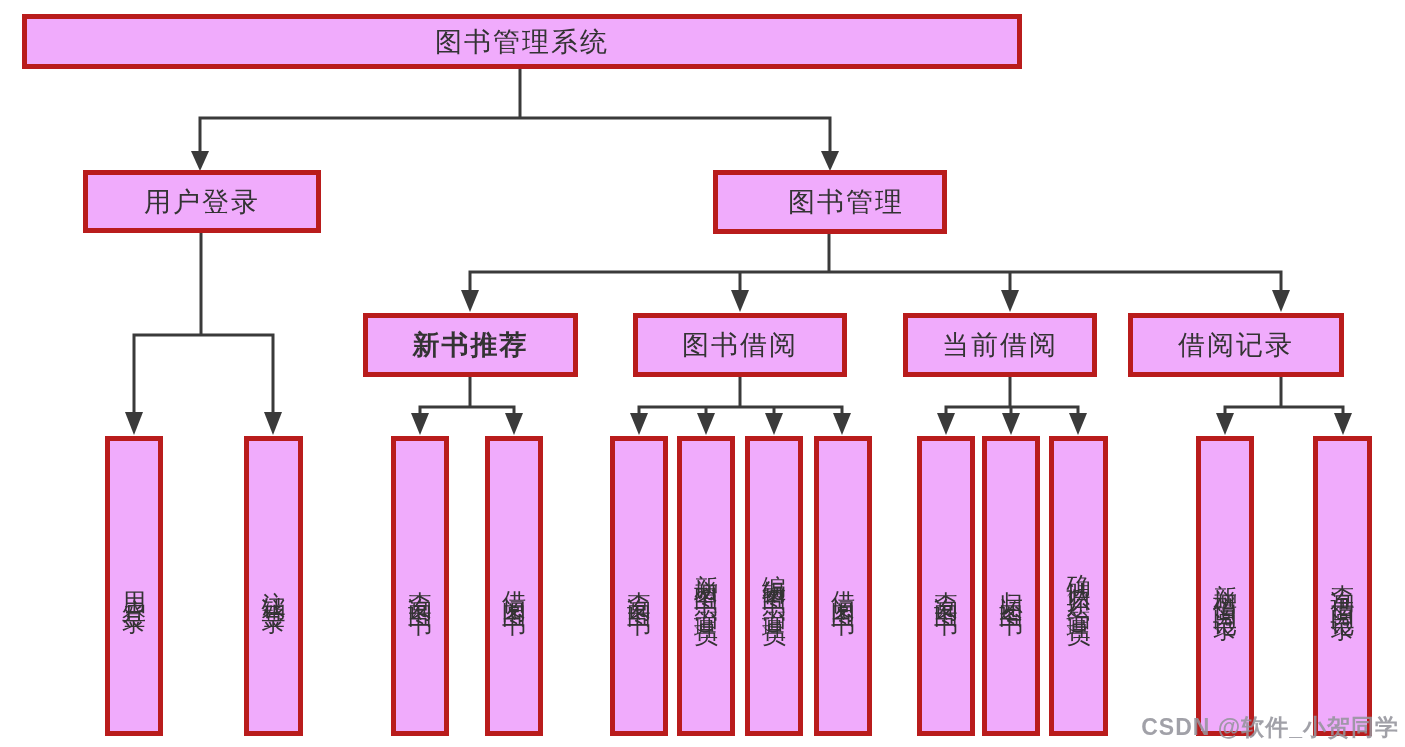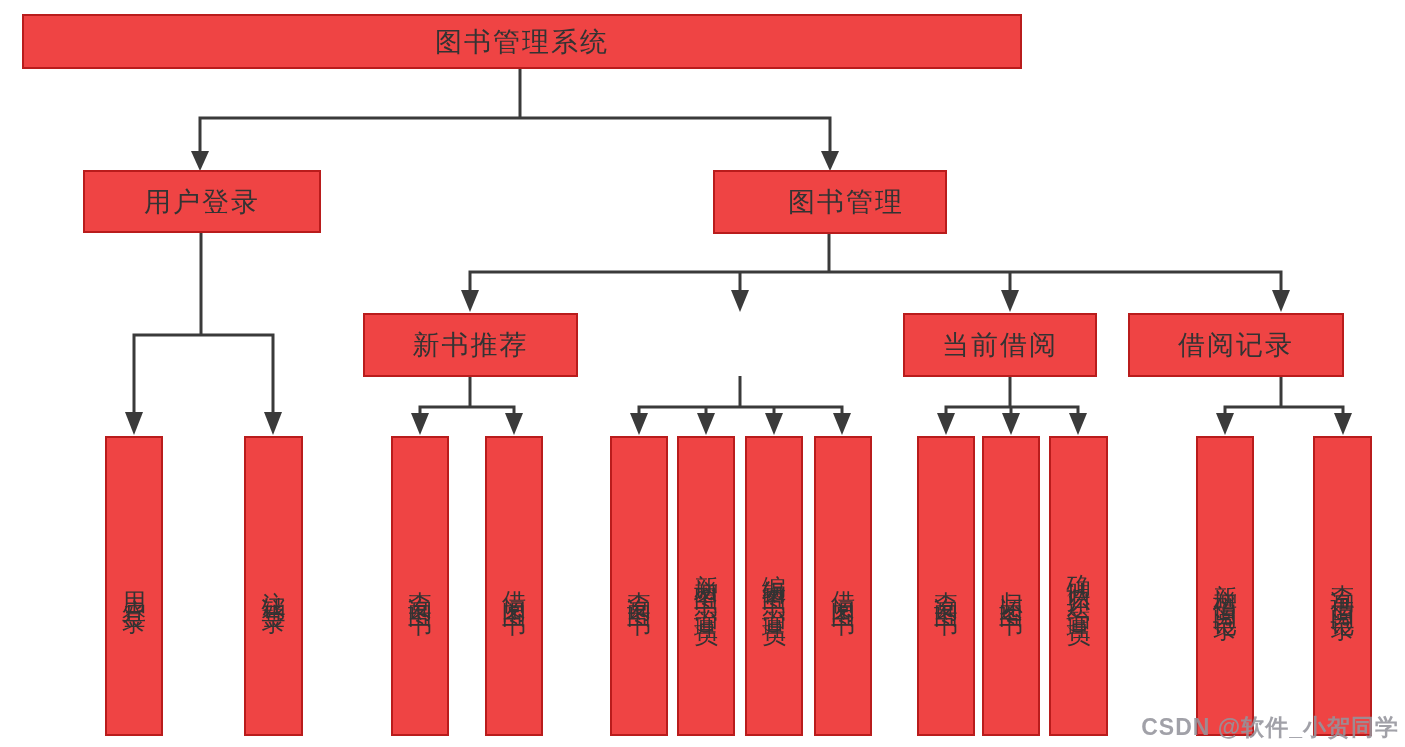--- a/index.html
+++ b/index.html
@@ -1,21 +1,21 @@
 <!DOCTYPE html>
 <html><head>
 <meta charset="utf-8">
 <style>
   html,body{margin:0;padding:0;background:#fff;}
   .stage{position:relative;width:1405px;height:747px;background:#ffffff;overflow:hidden;
          font-family:"Liberation Sans","DejaVu Sans",sans-serif;}
   svg.wires{position:absolute;left:0;top:0;width:1405px;height:747px;}
   svg.wires path{stroke:#3a3a3a;stroke-width:3;fill:none;}
   svg.wires polygon{fill:#3a3a3a;stroke:none;}
-  .box{position:absolute;box-sizing:border-box;border:2px solid #b91c1c;background:#ef4444;
+  .box{position:absolute;box-sizing:border-box;border:5px solid #b91c1c;background:#f0abfc;
        display:flex;align-items:center;justify-content:center;color:#333333;z-index:2;}
   .hlabel{font-size:27px;letter-spacing:2px;white-space:nowrap;}
   .vtext{writing-mode:vertical-rl;text-orientation:mixed;font-size:24px;letter-spacing:7px;
          line-height:1;white-space:nowrap;}
   .watermark{position:absolute;right:6px;bottom:4px;font-size:23px;letter-spacing:1px;
              color:rgba(148,148,156,0.88);z-index:3;white-space:nowrap;font-weight:bold;}
 </style>
 </head>
 <body>
 
@@ -80,22 +80,25 @@
     <span class="hlabel">图书管理系统</span>
   </div>
 
   <div class="box" style="left:83px;top:170px;width:238px;height:63px;">
     <span class="hlabel">用户登录</span>
   </div>
   <div class="box" style="left:713px;top:170px;width:234px;height:64px;padding-left:32px;">
     <span class="hlabel">图书管理</span>
   </div>
 
-  <div class="box" style="left:363px;top:313px;width:215px;height:64px;">
+  <div class="box" style="left:363px;top:313px;width:215px;height:64px;font-weight:bold;">
     <span class="hlabel">新书推荐</span>
+  </div>
+  <div class="box" style="left:633px;top:313px;width:214px;height:64px;">
+    <span class="hlabel">图书借阅</span>
   </div>
   <div class="box" style="left:903px;top:313px;width:194px;height:64px;align-items:center;">
     <span class="hlabel">当前借阅</span>
   </div>
   <div class="box" style="left:1128px;top:313px;width:216px;height:64px;">
     <span class="hlabel">借阅记录</span>
   </div>
 
   <div class="box" style="left:105px;top:436px;width:58px;height:300px;">
     <span class="vtext">用户登录</span>

